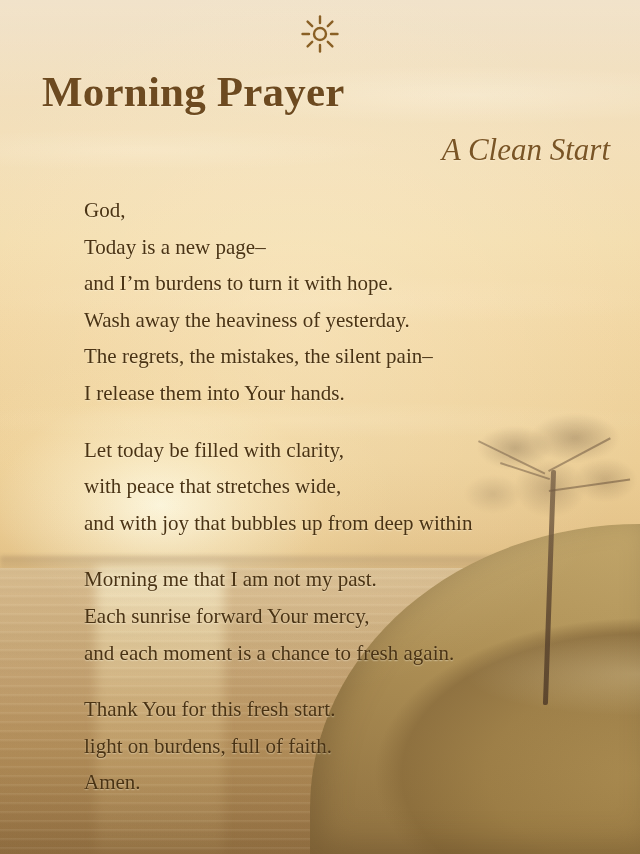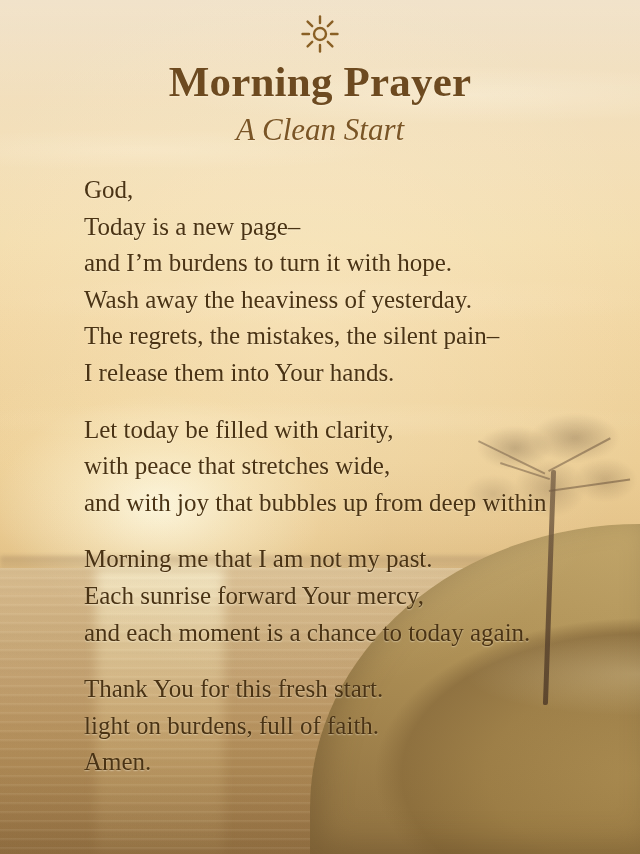--- a/index.html
+++ b/index.html
@@ -180,44 +180,44 @@
     padding: 14px 30px 0 30px;
     box-sizing: border-box;
   }
   .sun-icon {
     display: block;
     margin: 0 auto 2px auto;
     width: 40px;
     height: 40px;
   }
   .title {
-    margin: 2px;
-    text-align: center;
+    margin: 12px;
+    text-align: left;
     font-size: 43px;
     line-height: 52px;
     font-weight: 700;
     color: #6d4a20;
     letter-spacing: 0.2px;
     text-shadow: 0 1px 2px rgba(255,248,225,0.55);
   }
   .subtitle {
     margin: 2px 0 0 0;
-    text-align: center;
+    text-align: right;
     font-size: 31px;
     line-height: 40px;
     font-style: italic;
     font-weight: 400;
     color: #7a5526;
     text-shadow: 0 1px 2px rgba(255,248,225,0.5);
   }
   .poem {
     margin: 22px 0 0 0;
     padding: 0 0 0 54px;
     color: #4a3314;
-    font-size: 25px;
+    font-size: 21px;
     line-height: 36.6px;
     text-shadow: 0 1px 1.5px rgba(255,250,230,0.45);
   }
   .stanza {
     margin: 0 0 20px 0;
   }
   .stanza:last-child {
     margin-bottom: 4px;
   }
   .line {
@@ -279,21 +279,21 @@
 
       <div class="stanza">
         <div class="line">Let today be filled with clarity,</div>
         <div class="line">with peace that stretches wide,</div>
         <div class="line">and with joy that bubbles up from deep within</div>
       </div>
 
       <div class="stanza">
         <div class="line">Morning me that I am not my past.</div>
         <div class="line">Each sunrise forward Your mercy,</div>
-        <div class="line">and each moment is a chance to today again.</div>
+        <div class="line">and each moment is a chance to fresh again.</div>
       </div>
 
       <div class="stanza">
         <div class="line">Thank You for this fresh start.</div>
         <div class="line">light on burdens, full of faith.</div>
         <div class="line">Amen.</div>
       </div>
 
     </div>
   </div>

